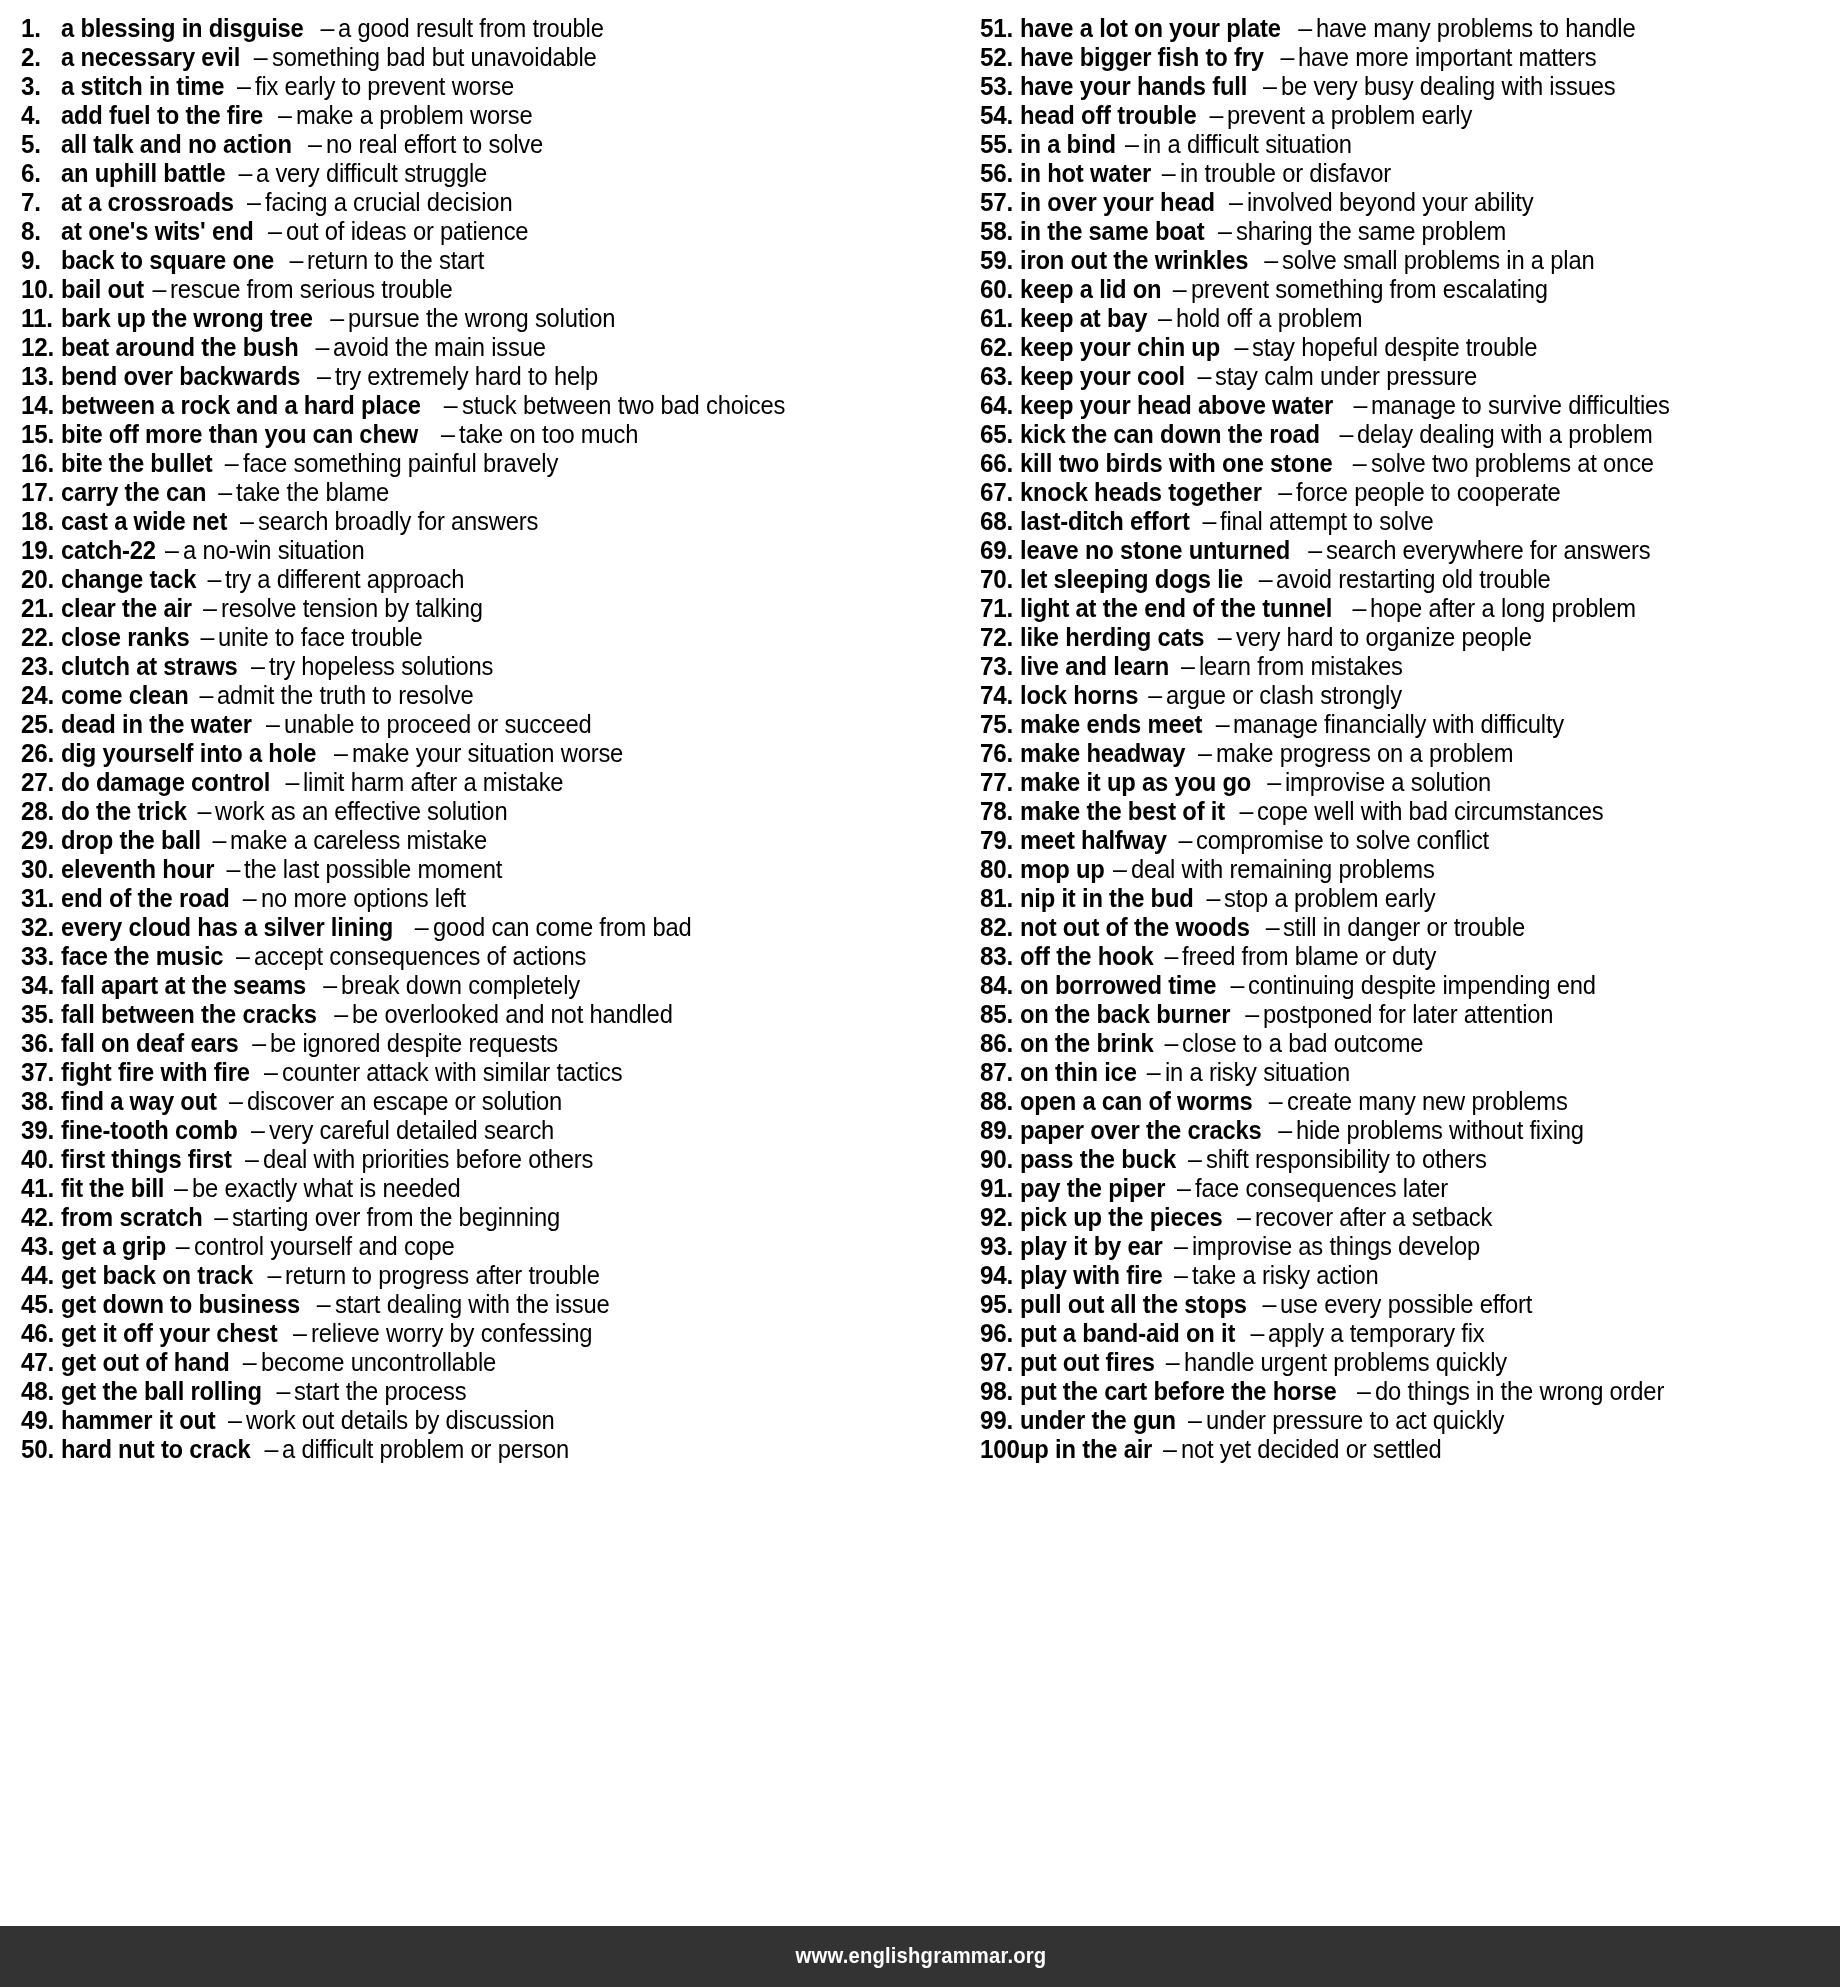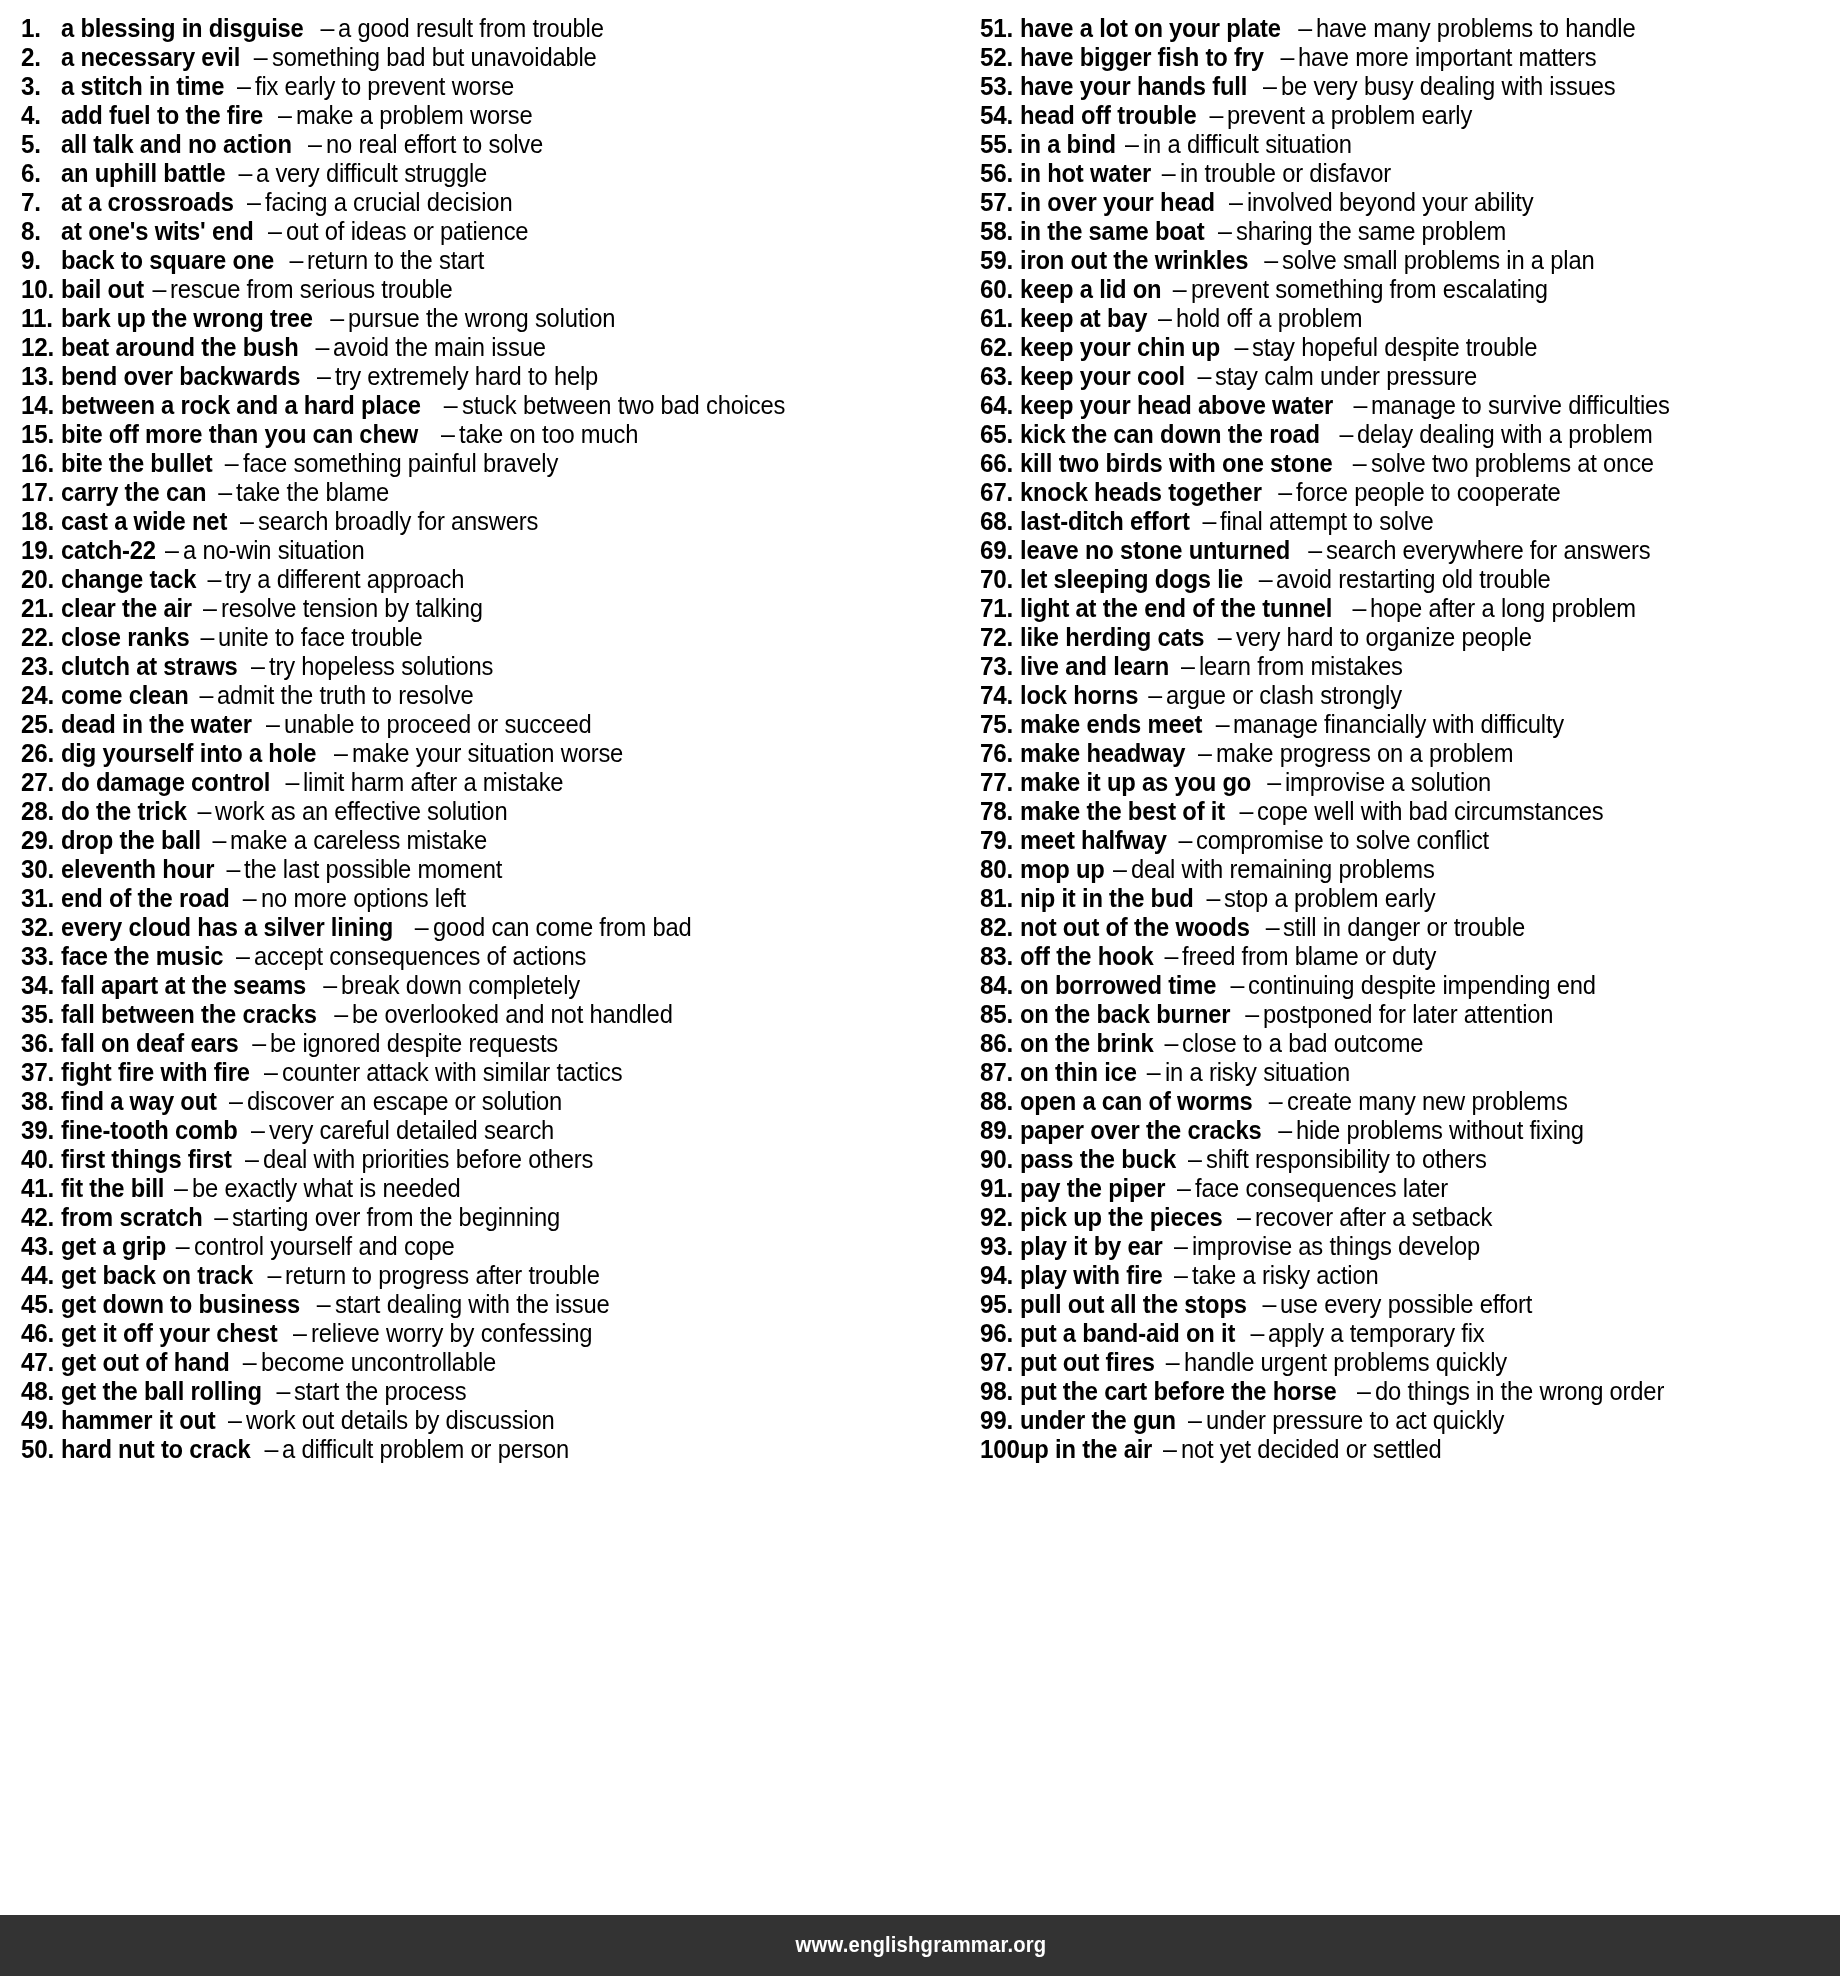--- a/index.html
+++ b/index.html
@@ -75,21 +75,21 @@
     display: inline-block;
   }
   .body-wrap {
     display: inline-flex;
     align-items: baseline;
     white-space: nowrap;
   }
   .footer {
     position: absolute;
     left: 0;
-    bottom: 11px;
+    bottom: 0;
     width: 1841px;
     height: 61px;
     background: #333333;
     display: flex;
     align-items: center;
     justify-content: center;
   }
   .footer-text {
     color: #ffffff;
     font-weight: 700;

